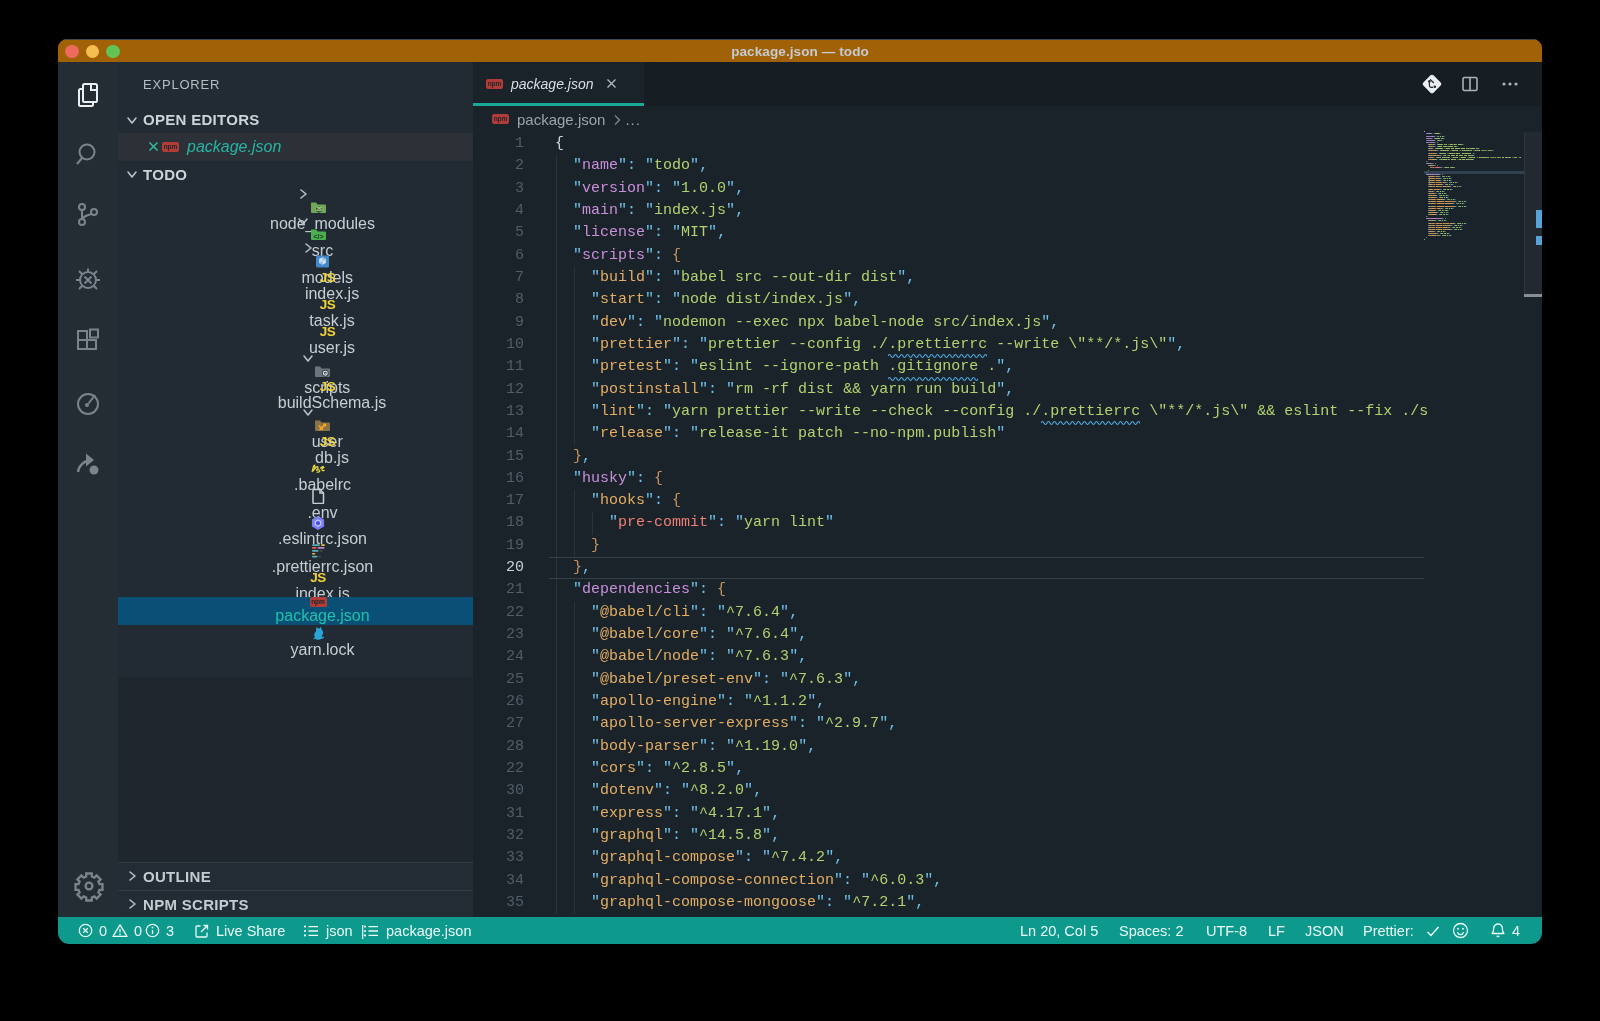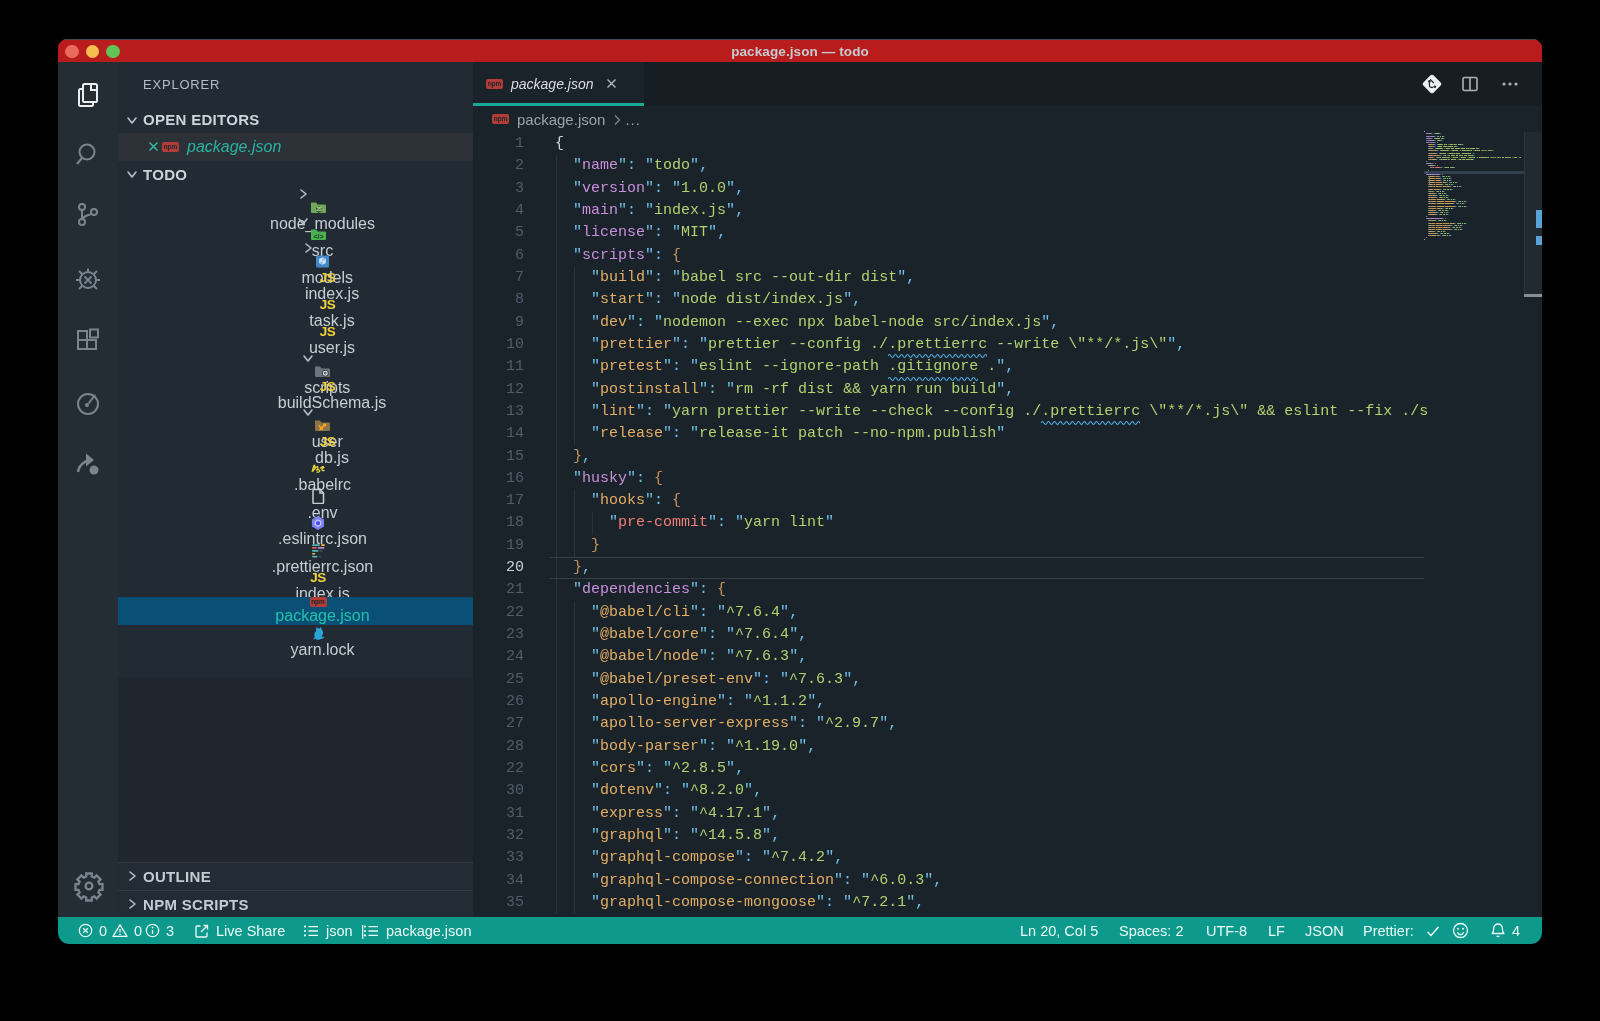--- a/index.html
+++ b/index.html
@@ -1,19 +1,19 @@
 <!DOCTYPE html>
 <html><head><meta charset="utf-8">
 <style>
 * { margin:0; padding:0; box-sizing:border-box; }
 html,body { width:1600px; height:1021px; background:#000; overflow:hidden;
   font-family:"Liberation Sans", sans-serif; }
 #win { position:absolute; left:58px; top:39px; width:1484px; height:905px;
   border-radius:9px 9px 11px 11px; background:#1a2128; overflow:hidden; }
-#titlebar { position:absolute; left:0; top:0; width:100%; height:23px; background:#b91c1c;
+#titlebar { position:absolute; left:0; top:0; width:100%; height:23px; background:#a16207;
   border-top:1px solid #424b52; }
 .tl { position:absolute; top:4.7px; width:13.6px; height:13.6px; border-radius:50%; }
 #title { position:absolute; width:100%; text-align:center; top:3.5px; font-size:13.5px;
   letter-spacing:.1px; color:#c4cbd1; font-weight:bold; }
 #activity { position:absolute; left:0; top:23px; width:60px; height:855px; background:#242d34; }
 .aico { position:absolute; left:15px; }
 #sidebar { position:absolute; left:60px; top:23px; width:355px; height:855px; background:#222b33; }
 #sbhead { position:absolute; left:25px; top:15px; font-size:13px; letter-spacing:.8px; color:#b4bdc4; }
 .sect { position:absolute; left:0; width:100%; height:27px; font-size:15px; font-weight:bold;
   letter-spacing:.3px; color:#ccd4da; display:flex; align-items:center; }

